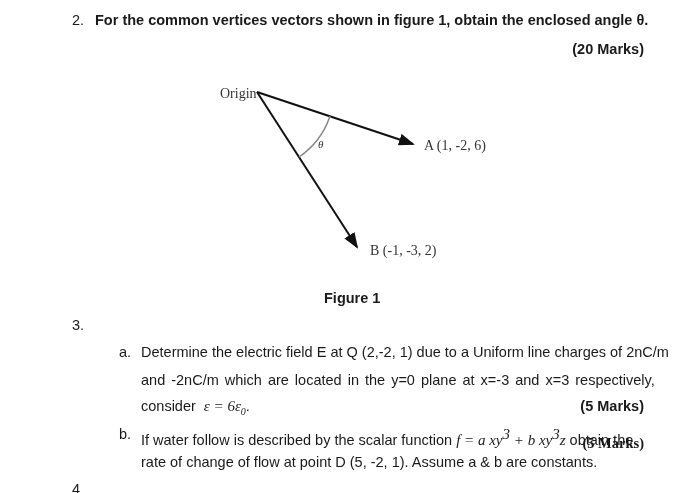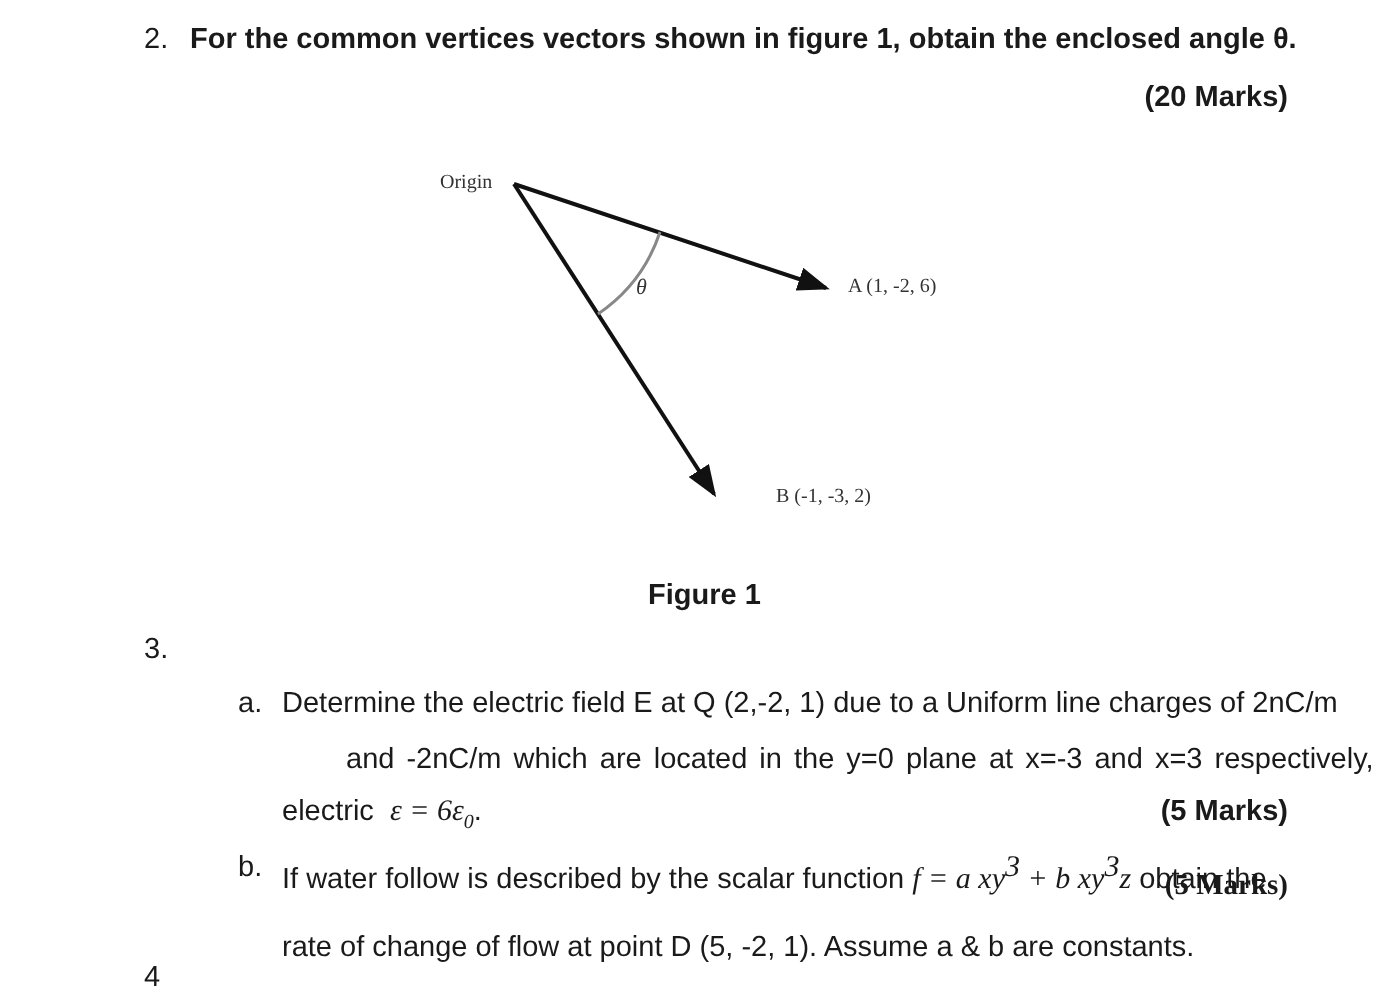--- a/index.html
+++ b/index.html
@@ -6,21 +6,21 @@
     body {
       width: 700px; height: 493px; position: relative; overflow: hidden;
       font-family: "Liberation Sans", sans-serif; color: #1a1a1a;
     }
     .abs { position: absolute; white-space: nowrap; }
     .q-text { font-size: 14.5px; }
     .bold { font-weight: bold; }
     .serif { font-family: "Liberation Serif", serif; }
     .math { font-family: "Liberation Serif", serif; font-style: italic; font-size: 15px; }
     .mathup { font-family: "Liberation Serif", serif; font-size: 15px; }
-    .fig-label { font-family: "Liberation Serif", serif; font-size: 10px; color: #333; }
+    .fig-label { font-family: "Liberation Serif", serif; font-size: 14px; color: #333; }
     svg { position: absolute; left: 0; top: 0; }
     sup, sub { font-size: 10px; }
   </style>
 </head>
 <body>
 
 <div class="abs q-text" style="left:72px; top:12px;">2.</div>
 <div class="abs q-text" style="left:95px; top:12px;font-weight:bold;">For the common vertices vectors shown in figure 1, obtain the enclosed angle θ.</div>
 <div class="abs q-text bold" style="right:56px; top:41px;">(20 Marks)</div>
 
@@ -34,36 +34,36 @@
 
     <line x1="257" y1="92" x2="413" y2="144" stroke="#111" stroke-width="2" marker-end="url(#arrow)"></line>
 
     <line x1="257" y1="92" x2="357" y2="247" stroke="#111" stroke-width="2" marker-end="url(#arrow)"></line>
 
     <path d="M330,116 A80,80 0 0 1 299,157" fill="none" stroke="#888" stroke-width="1.5"></path>
   </svg>
   <div class="abs fig-label" style="left:220px; top:86px;">Origin</div>
   <div class="abs serif" style="left:318px; top:138px; font-size:11px; font-style:italic; color:#333;">θ</div>
   <div class="abs fig-label" style="left:424px; top:138px;">A (1, -2, 6)</div>
-  <div class="abs fig-label" style="left:388px; top:243px;">B (-1, -3, 2)</div>
+  <div class="abs fig-label" style="left:370px; top:243px;">B (-1, -3, 2)</div>
   <div class="abs q-text" style="left:324px; top:290px;font-weight:bold;">Figure 1</div>
 </div>
 
 <div class="abs q-text" style="left:72px; top:317px;">3.</div>
 
 <div class="abs q-text" style="left:119px; top:344px;">a.</div>
 <div class="abs q-text" style="left:141px; top:344px;">Determine the electric field E at Q (2,-2, 1) due to a Uniform line charges of 2nC/m</div>
-<div class="abs q-text" style="left:141px; top:372px; word-spacing:2px;margin-left:32px;">and -2nC/m which are located in the y=0 plane at x=-3 and x=3 respectively,</div>
+<div class="abs q-text" style="left:141px; top:372px; word-spacing:2px;">and -2nC/m which are located in the y=0 plane at x=-3 and x=3 respectively,</div>
 <div class="abs q-text" style="left:141px; top:398px;">
-  <span>electric</span>
+  <span>consider</span>
   <span class="math" style="margin-left:4px;margin-top:24px;"><span>ε = 6ε</span><sub>0</sub></span><span>.</span>
 </div>
 <div class="abs q-text bold" style="right:56px; top:398px;">(5 Marks)</div>
 
 <div class="abs q-text" style="left:119px; top:426px;">b.</div>
 <div class="abs q-text" style="left:141px; top:426px;">
   <span>If water follow is described by the scalar function</span>
   <span class="math"><span>f</span><span class="mathup"> = </span><span>a</span><span class="mathup"> xy</span><sup class="mathup">3</sup><span class="mathup"> + </span><span>b</span><span class="mathup"> xy</span><sup class="mathup">3</sup><span>z</span></span><span> obtain the</span>
 </div>
-<div class="abs q-text" style="left:141px; top:466px;">rate of change of flow at point D (5, -2, 1). Assume a &amp; b are constants.</div>
+<div class="abs q-text" style="left:141px; top:454px;">rate of change of flow at point D (5, -2, 1). Assume a &amp; b are constants.</div>
 <div class="abs q-text bold" style="right:56px; top:435px;font-family:Liberation Serif, serif;">(5 Marks)</div>
 
 <div class="abs q-text" style="left:72px; top:481px;">4</div>
 
 </body></html>

